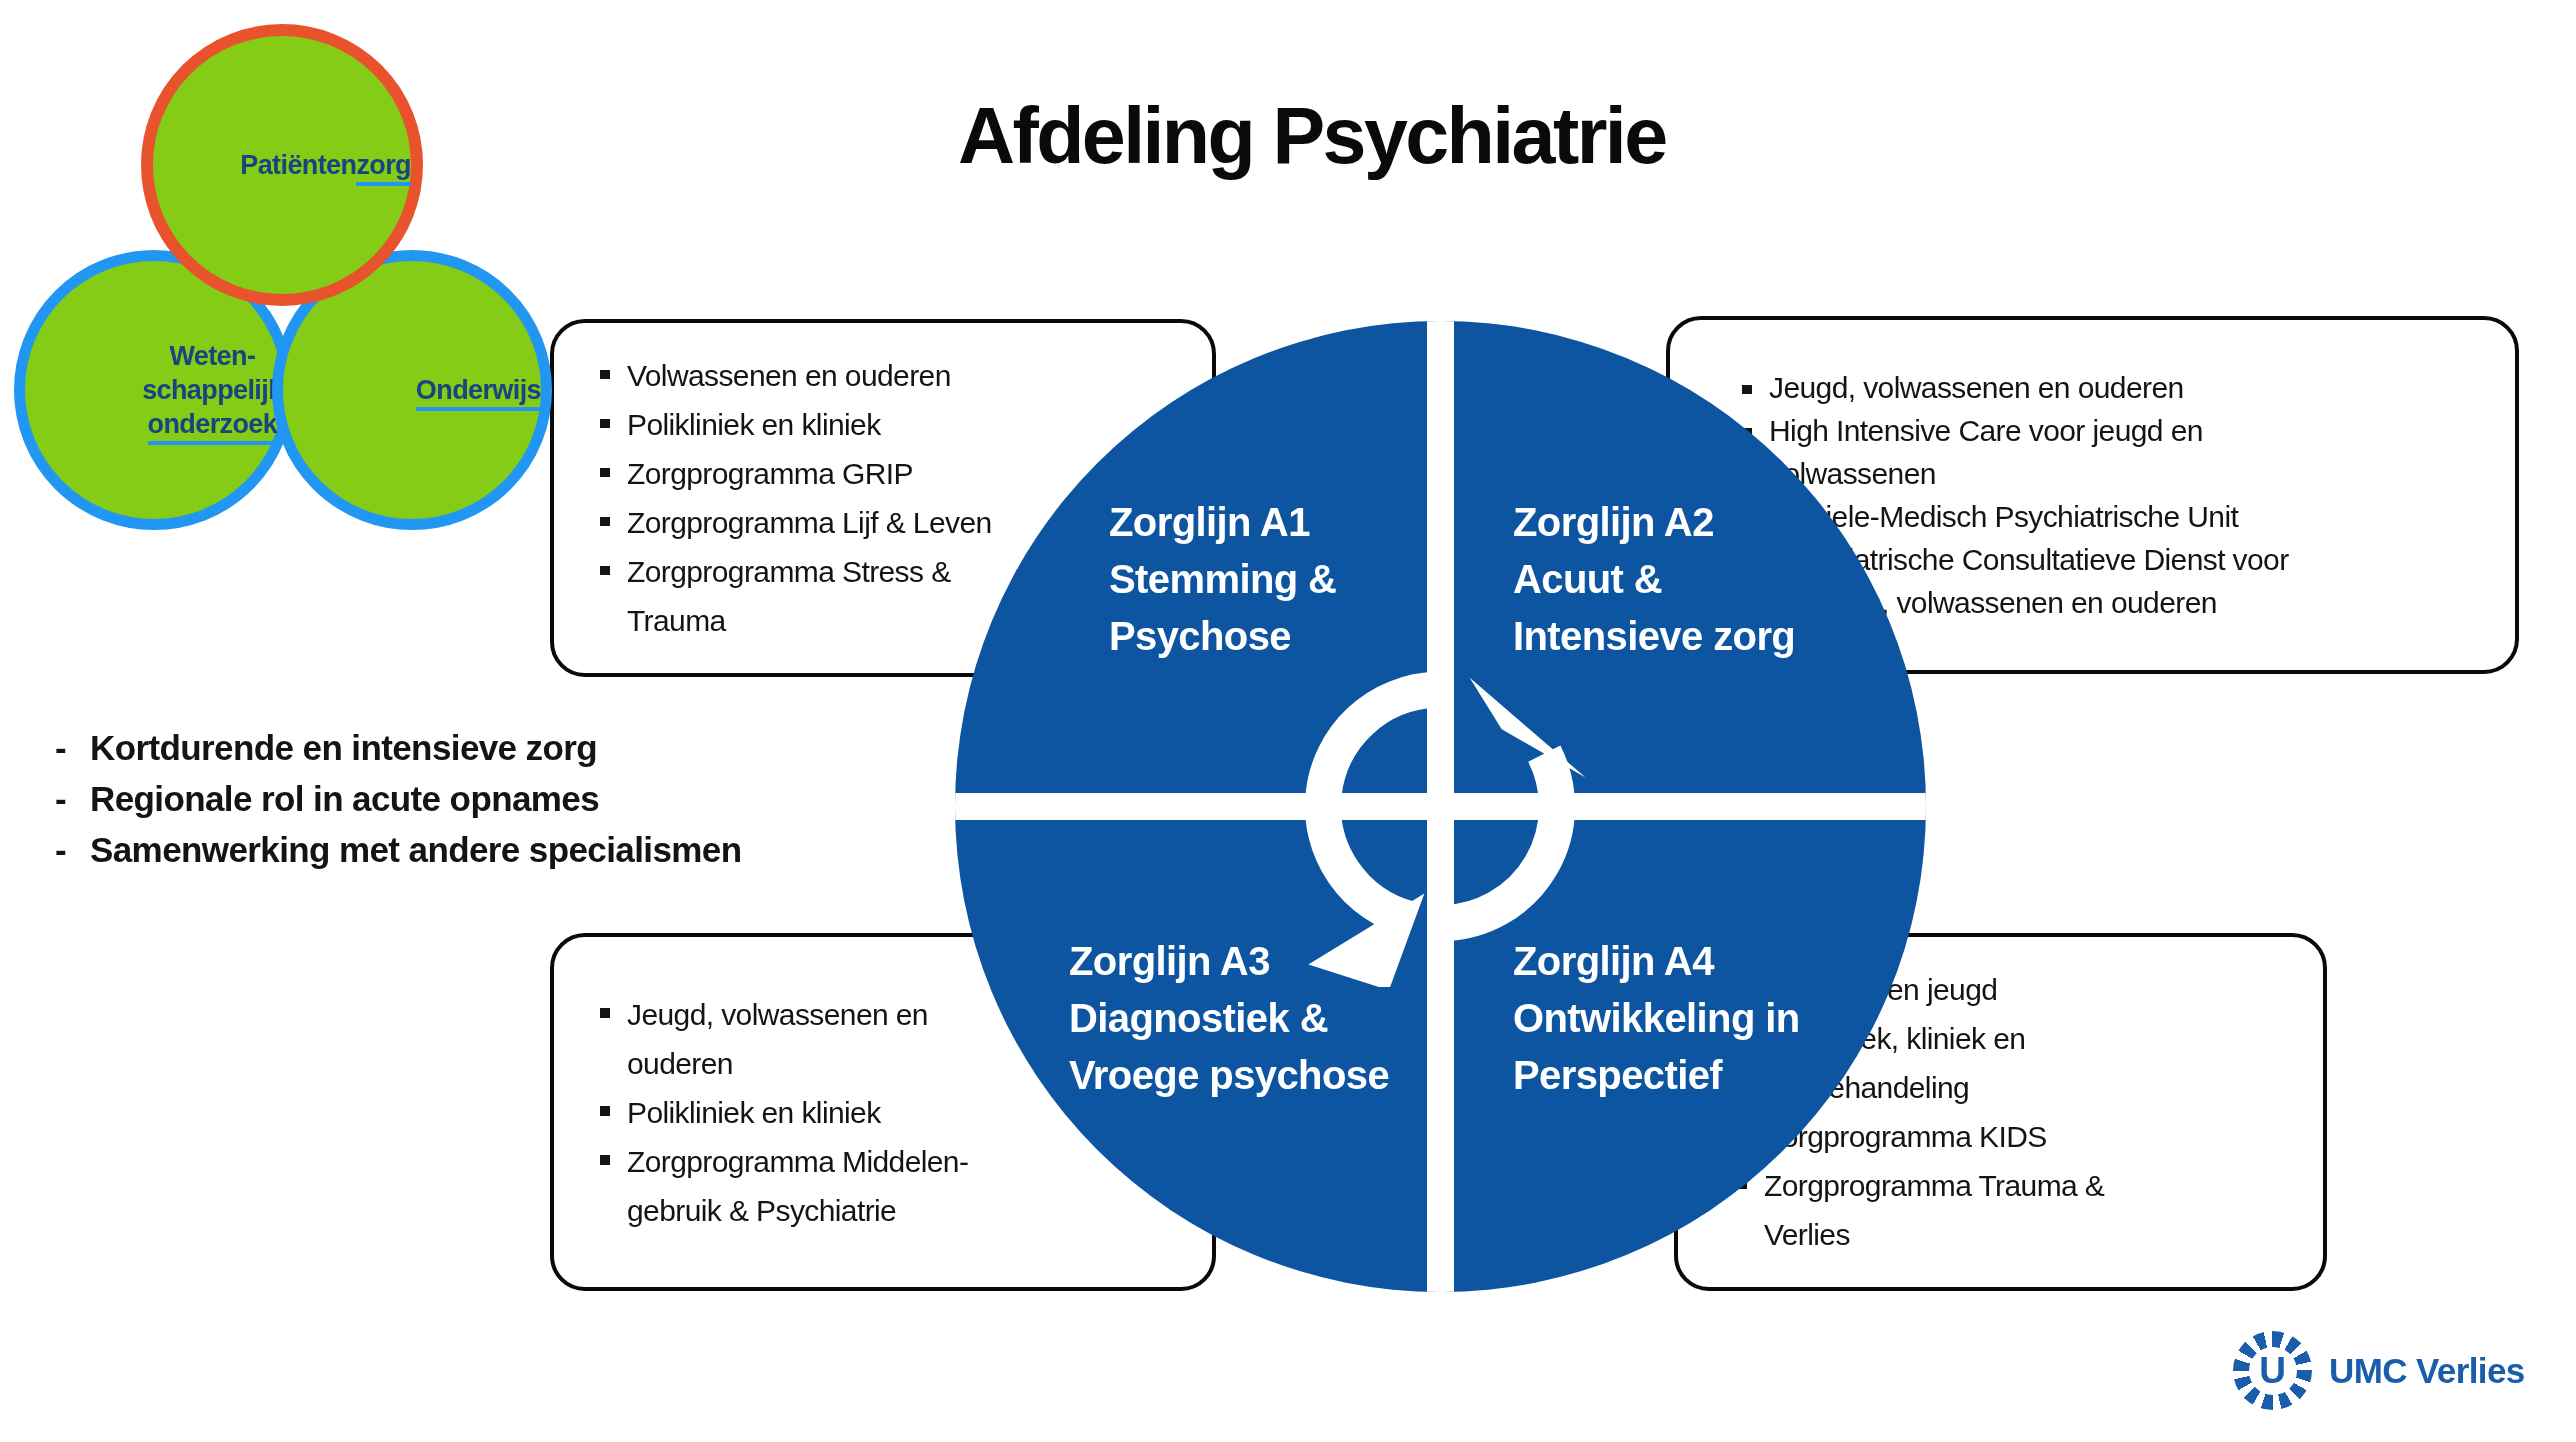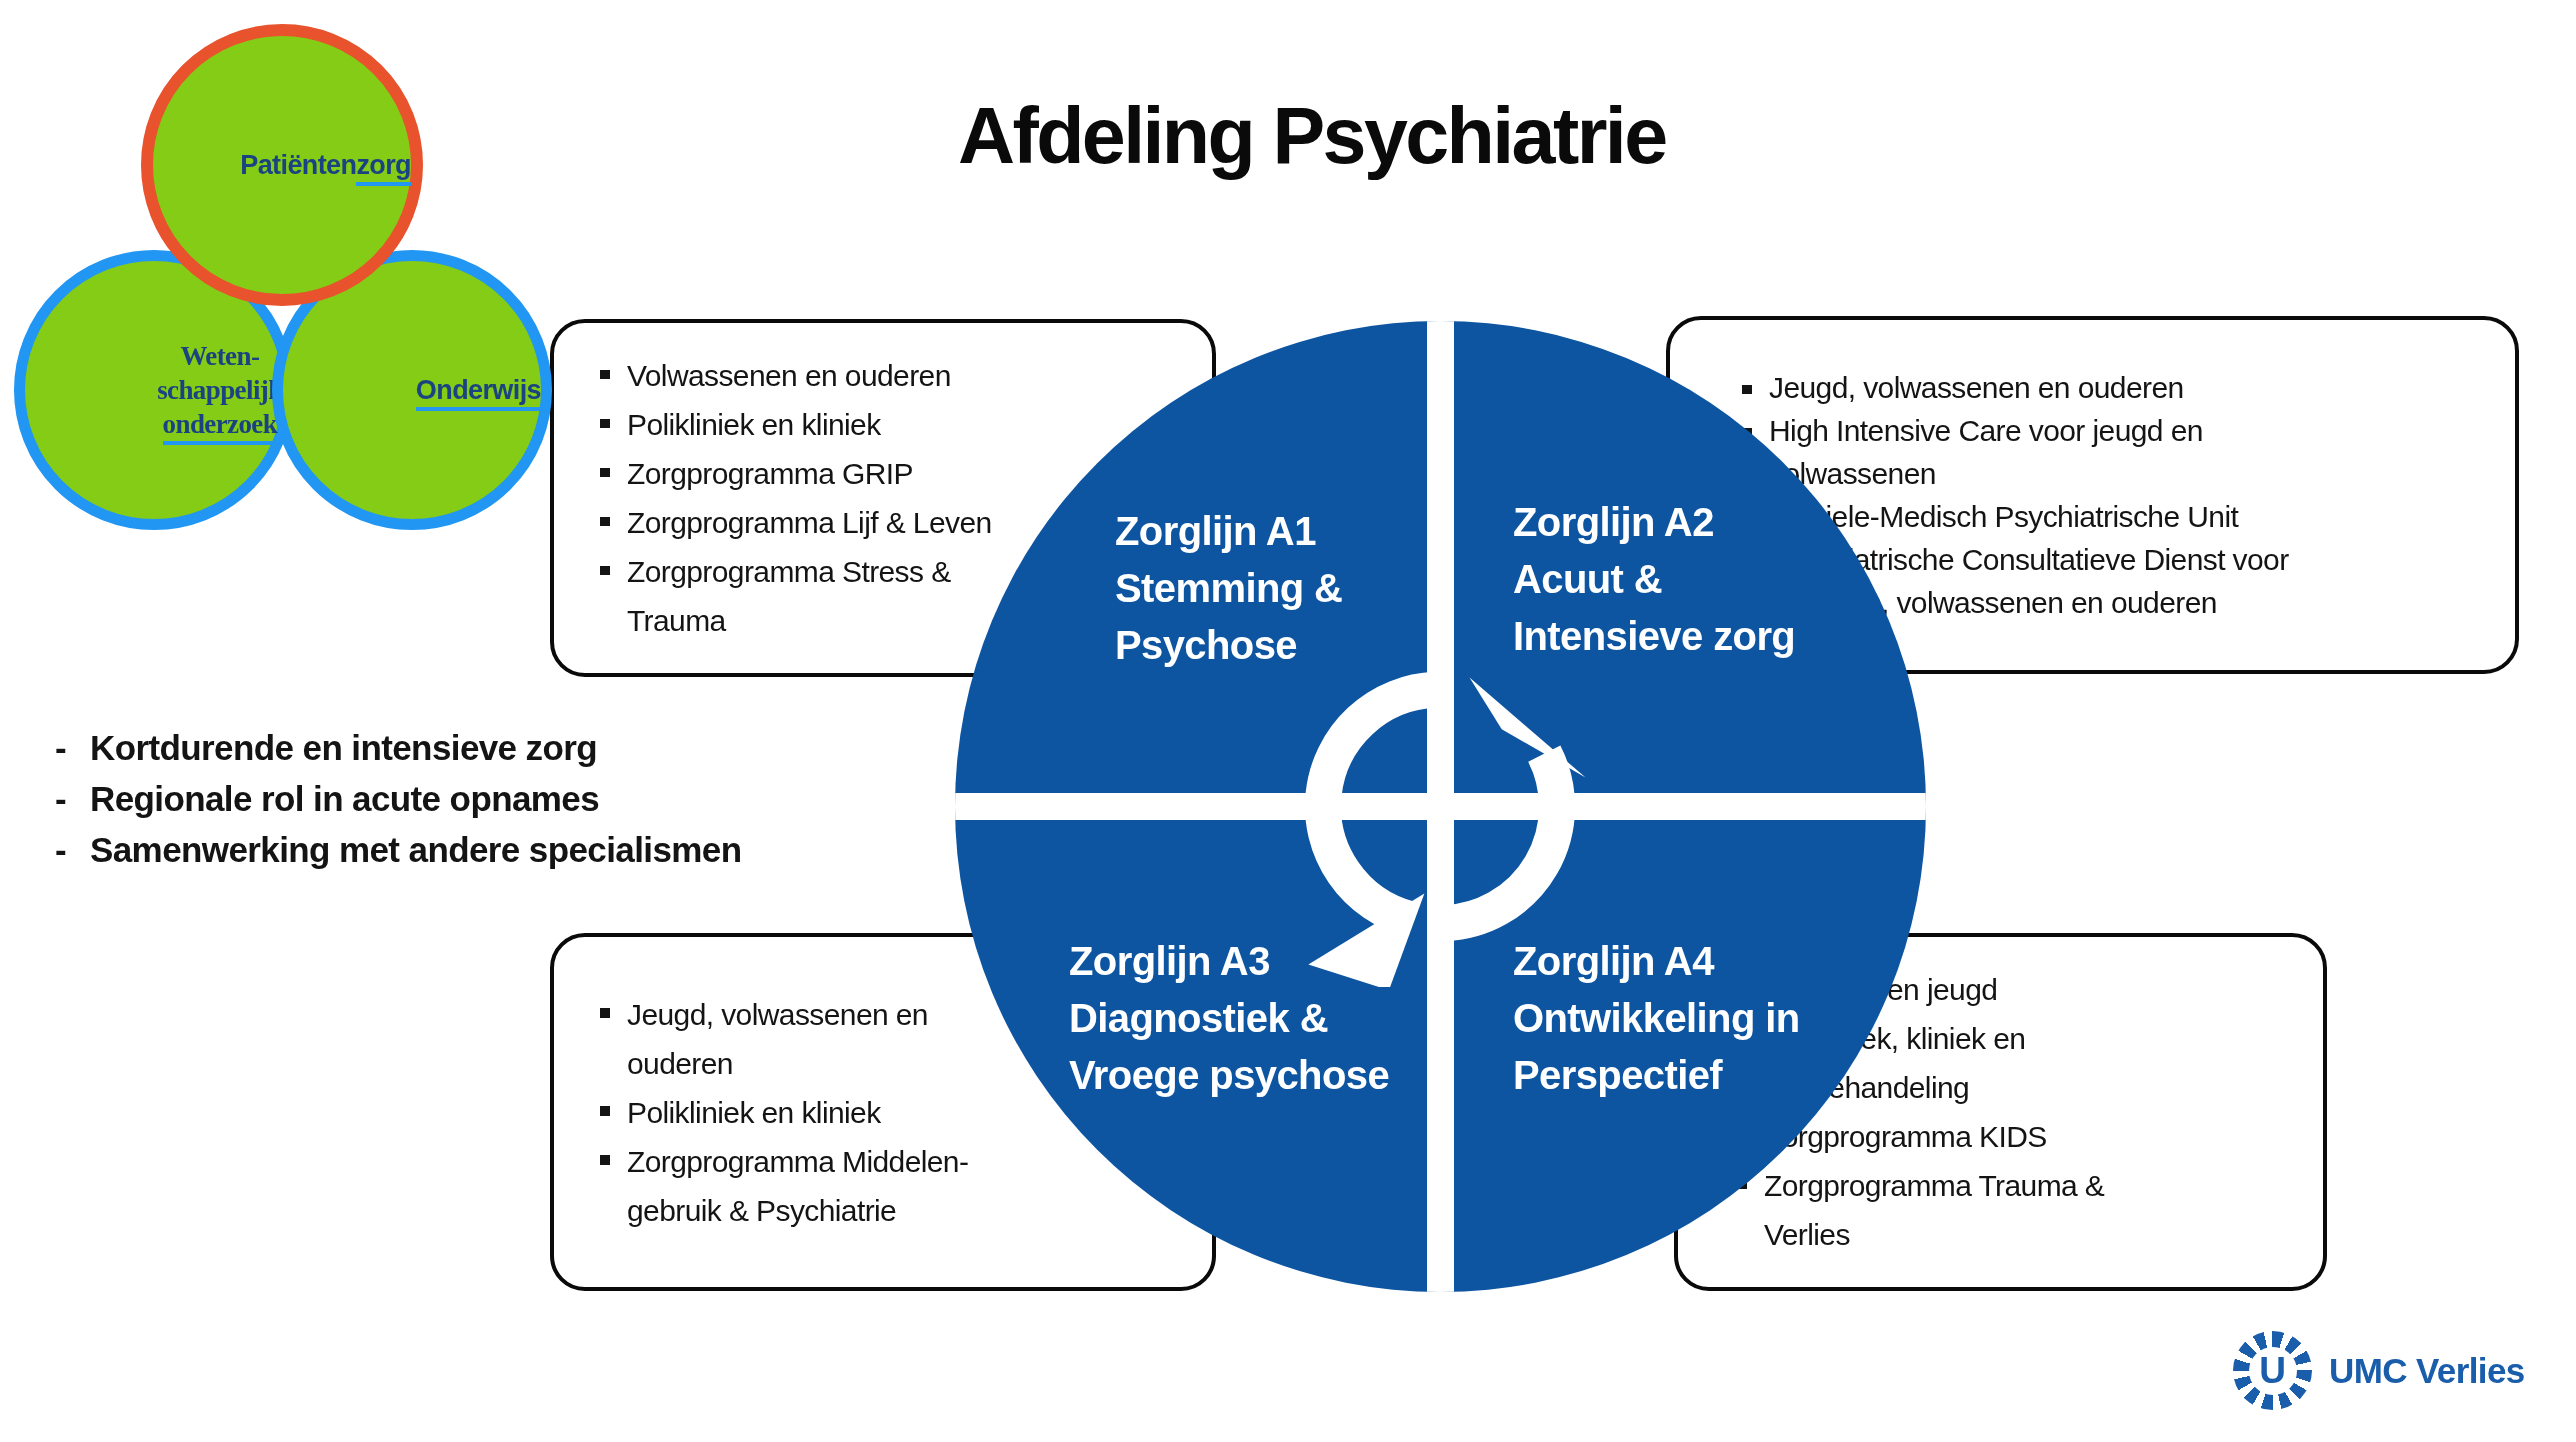--- a/index.html
+++ b/index.html
@@ -11,21 +11,21 @@
   .title{
     position:absolute;left:958px;top:90px;margin:0;
     font-size:79px;font-weight:bold;letter-spacing:-2.6px;color:#0a0a0a;white-space:nowrap;
   }
   
   .vcircle{position:absolute;border-radius:50%;background:#84cc16;display:flex;align-items:center;justify-content:flex-end;text-align:center;}
   .c-patient  {left:141px;top:24px;  width:258px;height:258px;border:12.3px solid #e8522c;z-index:4;}
   .c-research {left:13.6px; top:250px; width:258px;height:258px;border:11px solid #2196f3;z-index:3;}
   .c-education{left:272px;top:250px; width:258px;height:258px;border:11px solid #2196f3;z-index:3;}
   .vlabel{font-weight:bold;color:#1a4382;font-size:27px;line-height:34px;letter-spacing:-0.6px;}
-  .vlabel .line{display:block;font-family:Liberation Serif, serif;}
+  .vlabel .line{display:block;}
   .ul{border-bottom:4.5px solid #2196f3;padding-bottom:1.9px;}
   
   .dash-list{
     position:absolute;left:55px;top:722px;margin:0;padding:0;list-style:none;
     font-size:35px;line-height:51px;letter-spacing:-0.6px;color:#141414;white-space:nowrap;font-weight:bold;
   }
   .dash-list li{position:relative;padding-left:35px;}
   .dash-list li::before{content:"-";position:absolute;left:0;top:0;}
   
   .info-box{
@@ -48,21 +48,21 @@
   
   .quad-circle{
     position:absolute;left:955px;top:321px;width:971px;height:971px;border-radius:50%;
     background:#0d55a1;overflow:hidden;z-index:2;
   }
   .bar-v{position:absolute;left:472px;top:0;width:27px;height:971px;background:#ffffff;}
   .bar-h{position:absolute;left:0;top:472px;width:971px;height:27px;background:#ffffff;}
   .cycle-icon{position:absolute;left:305px;top:305px;width:361px;height:361px;}
   .qlabel{position:absolute;color:#ffffff;font-weight:bold;font-size:40px;line-height:57px;letter-spacing:-0.6px;white-space:nowrap;}
   .qlabel span{display:block;}
-  .q1{left:154px;top:182px;margin-left:6px;}
+  .q1{left:154px;top:173px;}
   .q2{left:558px;top:173px;}
   .q3{left:114px;top:612px;}
   .q4{left:558px;top:612px;}
   
   .logo{position:absolute;left:2233px;top:1331px;display:flex;align-items:center;gap:17px;}
   .logo-mark{
     position:relative;width:79px;height:79px;border-radius:50%;
     background:repeating-conic-gradient(#1a5dab 0deg 17deg,#ffffff 17deg 30deg);
     display:flex;align-items:center;justify-content:center;
   }

